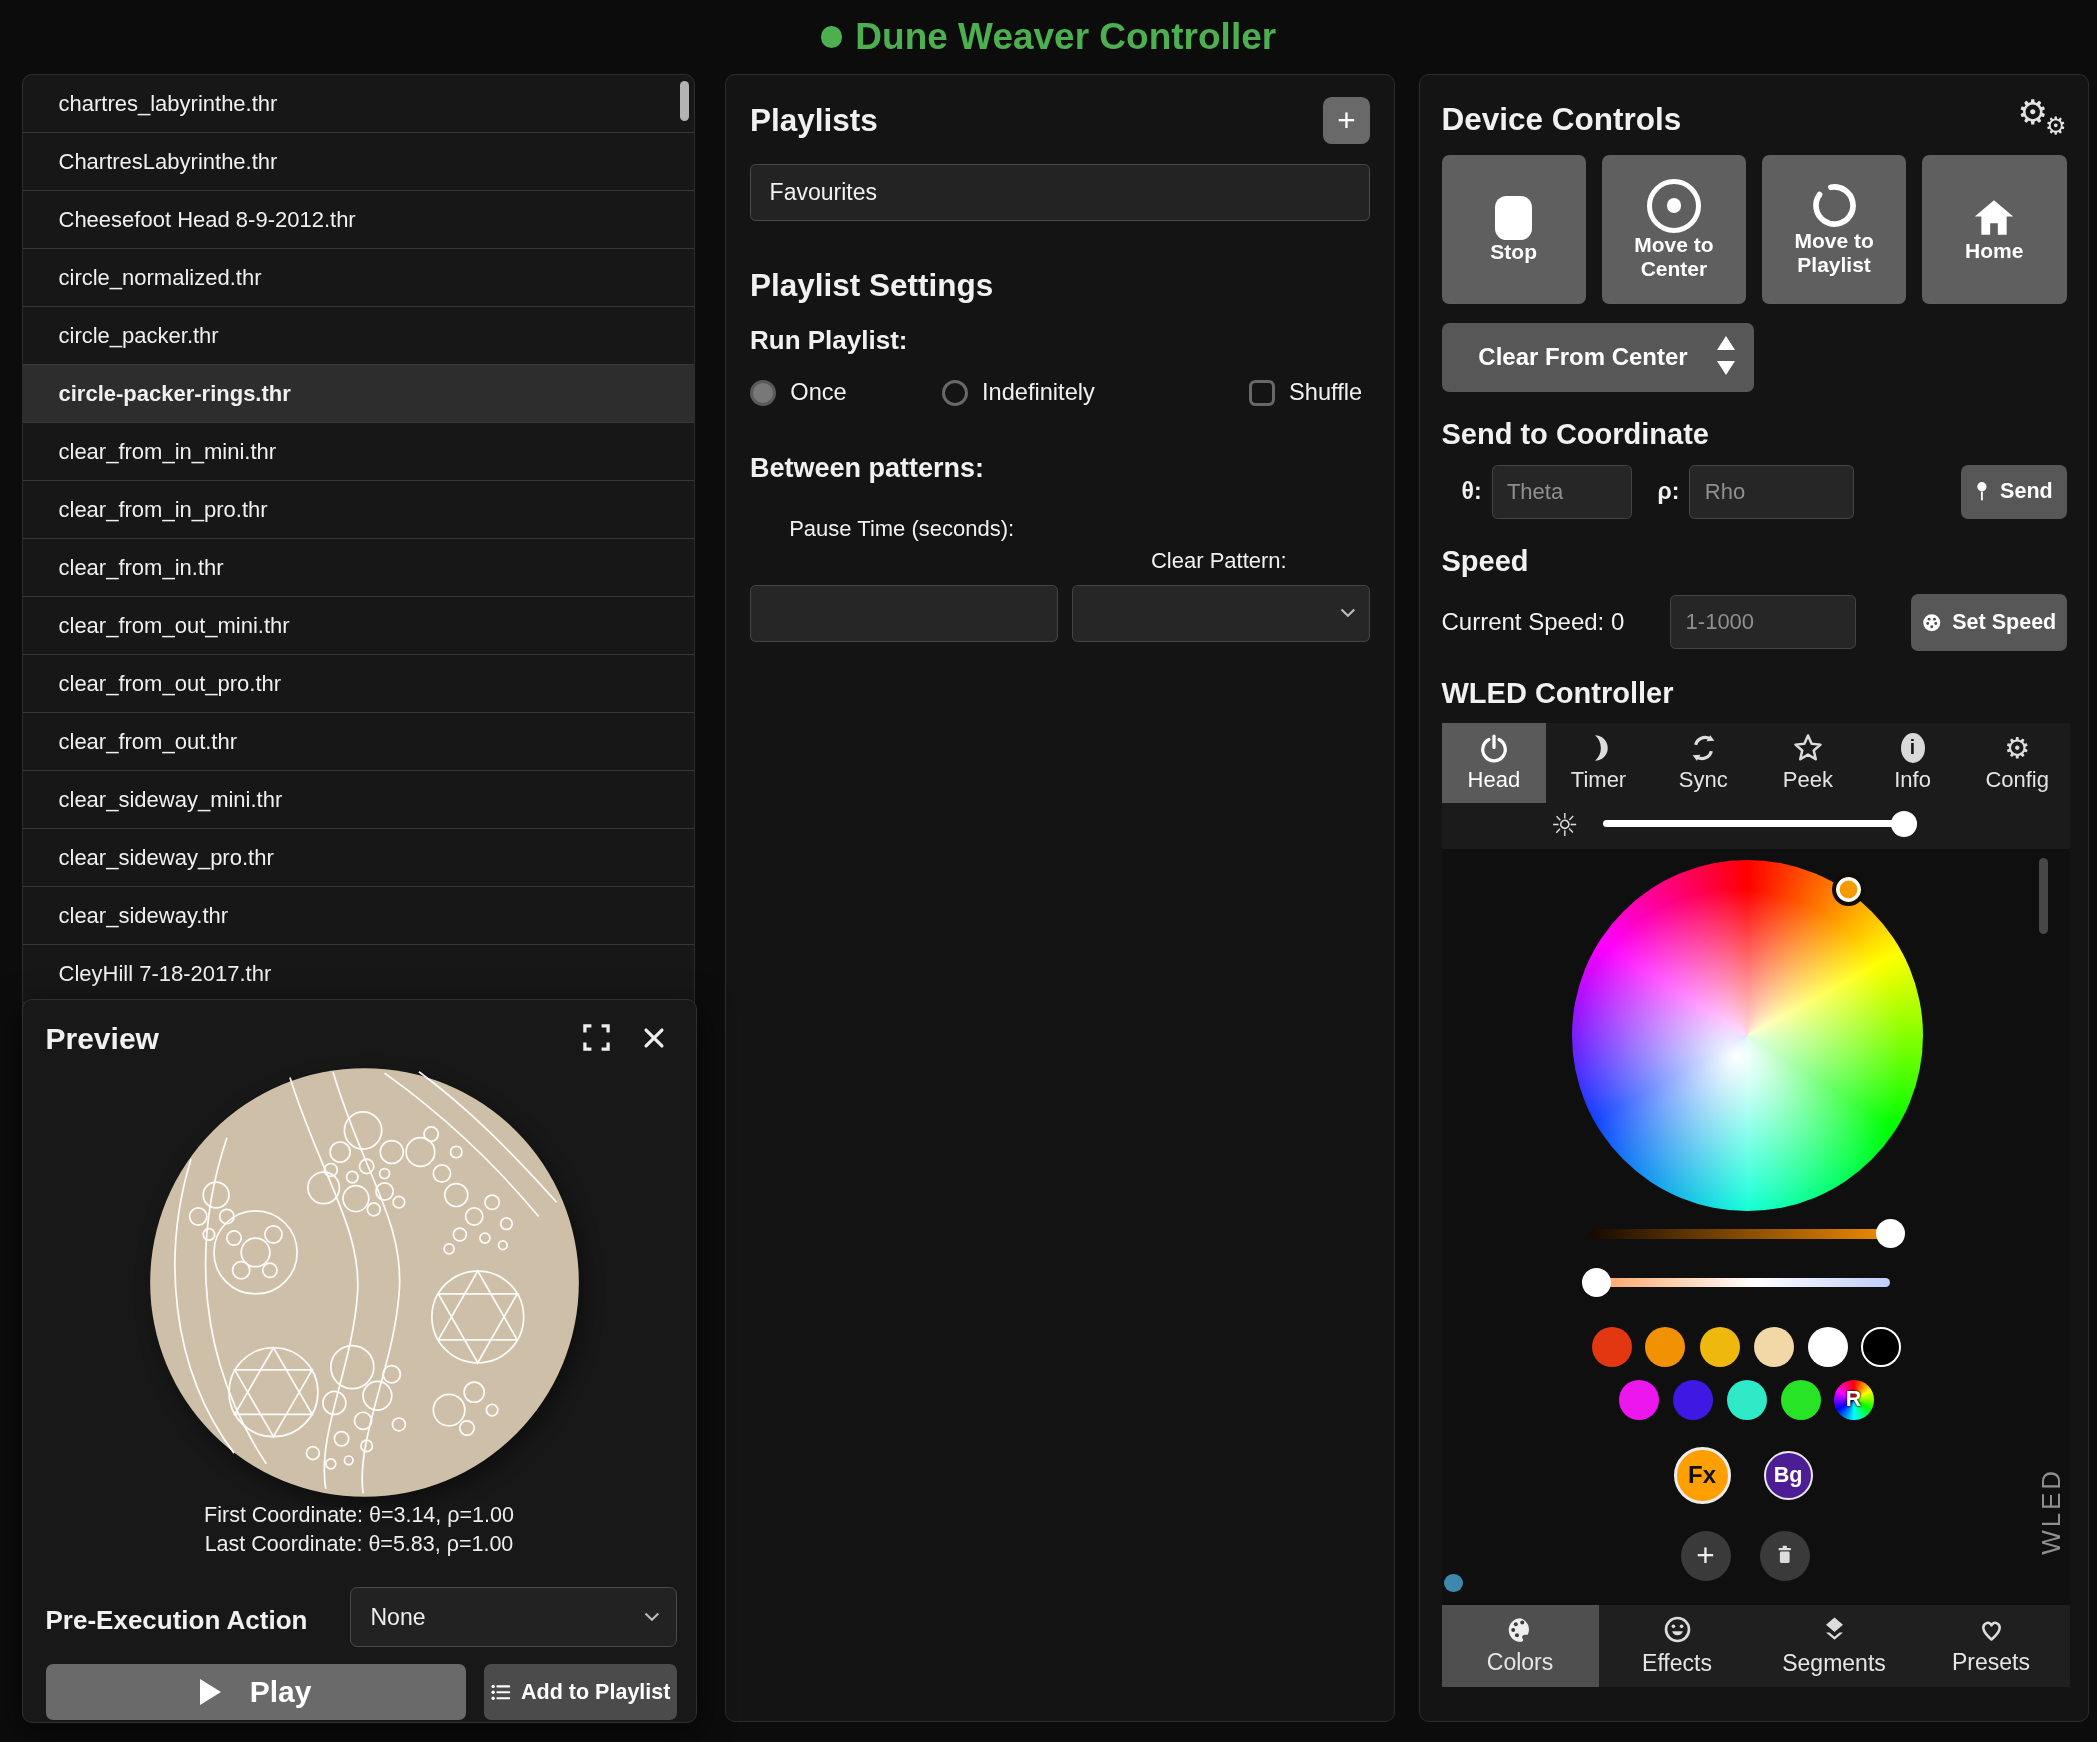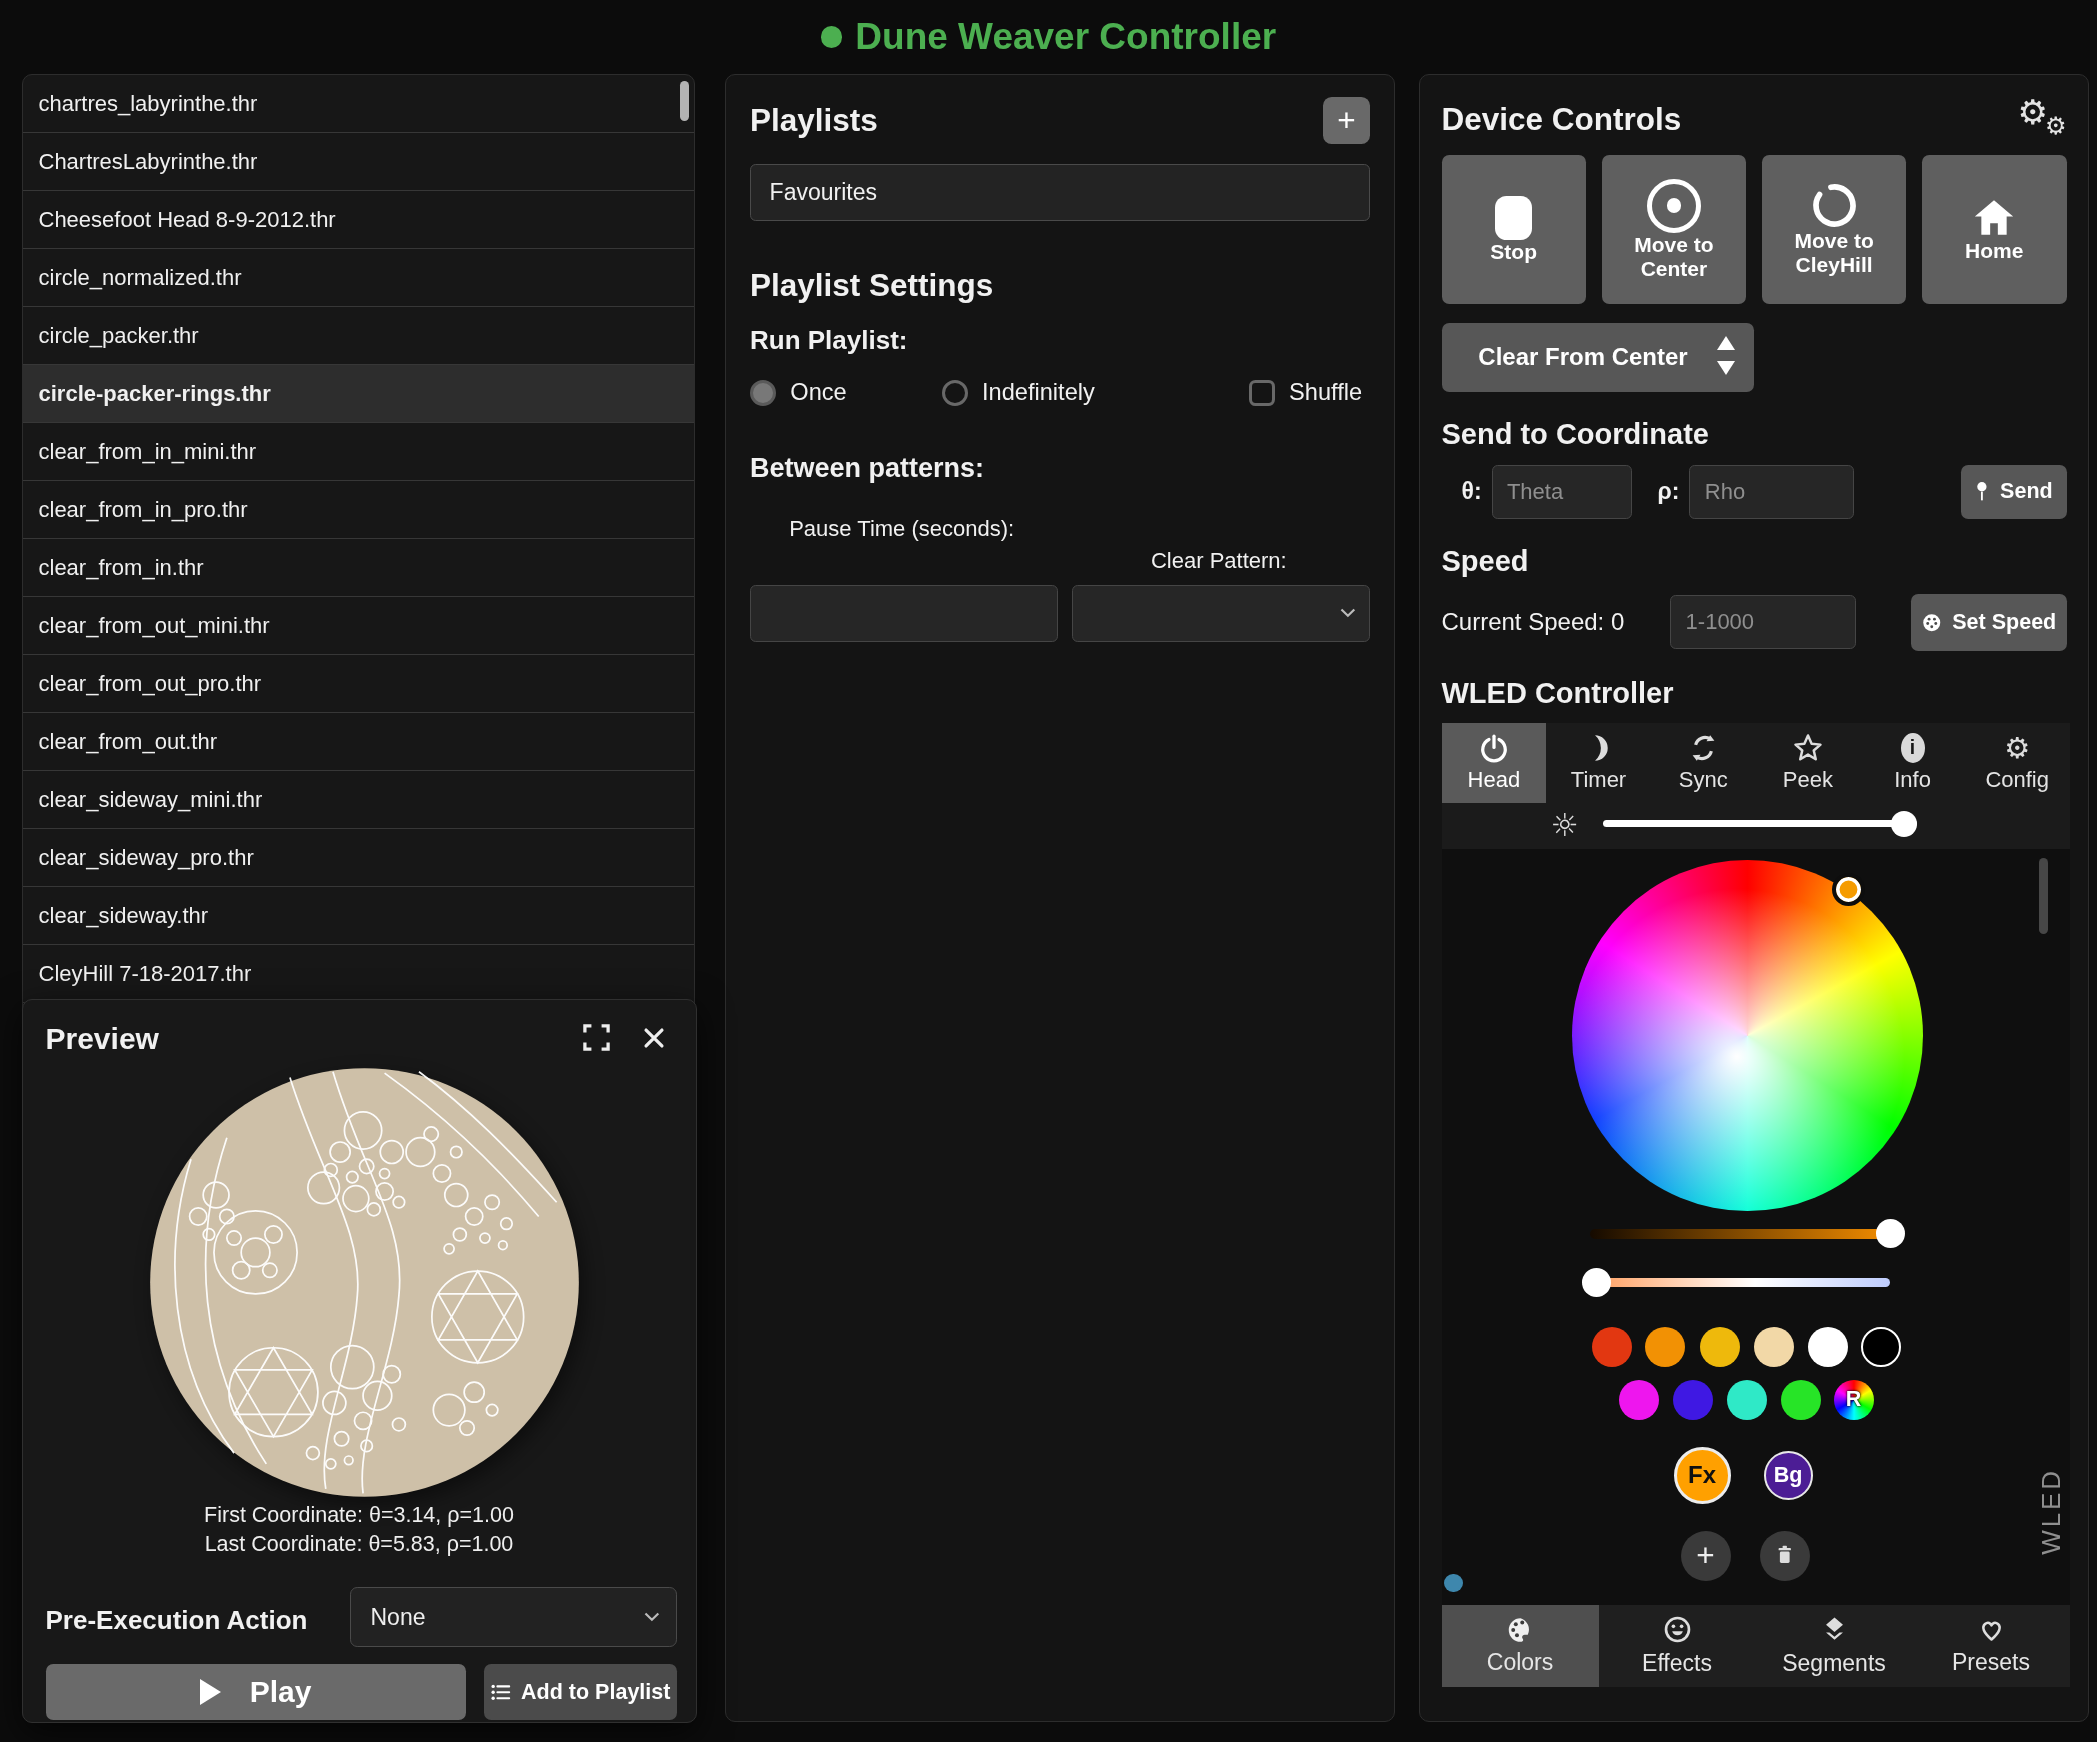--- a/index.html
+++ b/index.html
@@ -6,21 +6,21 @@
   body{width:2097px;height:1742px;position:relative;font-family:"Liberation Sans",sans-serif;color:#f1f1f1;overflow:hidden;}
   .panel{position:absolute;background:#151515;border:1.4px solid #2d2d2d;border-radius:10px;box-sizing:border-box;}
 
   
   .app-header{position:absolute;top:0;left:0;right:0;height:74px;display:flex;align-items:center;justify-content:center;gap:13px;}
   .status-dot{width:21.5px;height:21.5px;border-radius:50%;background:#4caf50;}
   .app-title{font-size:37px;font-weight:bold;color:#4caf50;}
 
   
   #file-panel{left:21.5px;top:74px;width:673px;height:1648px;background:#171717;overflow:hidden;}
-  .file-row{height:58px;display:flex;align-items:center;padding-left:16px;font-size:22px;color:#f0f0f0;border-bottom:1.4px solid #373737;box-sizing:border-box;}
+  .file-row{height:58px;display:flex;align-items:center;padding-left:36px;font-size:22px;color:#f0f0f0;border-bottom:1.4px solid #373737;box-sizing:border-box;}
   .file-row.selected{background:#2d2d2d;font-weight:bold;}
   .list-scrollthumb{position:absolute;top:5.7px;right:4.3px;width:9.3px;height:40px;background:#b3b3b3;border-radius:5px;}
 
   
   #preview-panel{left:21.5px;top:999px;width:675px;height:724px;background:#181818;border-color:#303030;z-index:5;box-shadow:0 10px 34px rgba(0,0,0,.65);}
   .preview-head{position:absolute;top:21.5px;left:23px;font-size:30px;font-weight:bold;}
   .preview-icons{position:absolute;top:23px;right:29px;display:flex;gap:30px;align-items:center;}
   #preview-svg{position:absolute;left:125px;top:66px;filter:drop-shadow(5.7px 8.6px 10px rgba(0,0,0,.45));}
   .coord-lines{position:absolute;top:501px;left:0;right:0;text-align:center;font-size:21.5px;line-height:29px;color:#eee;}
   .preexec-label{position:absolute;top:605px;left:23px;font-size:26px;font-weight:bold;}
@@ -325,21 +325,21 @@
           <span class="target-dot"></span>
         </span>
       <span class="lbl">Move to Center</span>
     </div>
     <div class="dev-btn">
       <span>
         <svg width="47" height="47" viewBox="0 0 66 66">
             <circle cx="33" cy="33" r="26" stroke="#fff" stroke-width="8" fill="none" stroke-linecap="round" stroke-dasharray="143 21" transform="rotate(-101 33 33)"></circle>
           </svg>
       </span>
-      <span class="lbl">Move to CleyHill</span>
+      <span class="lbl">Move to Playlist</span>
     </div>
     <div class="dev-btn">
       <span>
         <svg width="46" height="43" viewBox="0 0 24 22">
             <path d="M12 2 L22 10.5 H18.6 V20 H14 V14 H10 V20 H5.4 V10.5 H2 Z" fill="#fff"></path>
           </svg>
       </span>
       <span class="lbl">Home</span>
     </div>
   </div>

